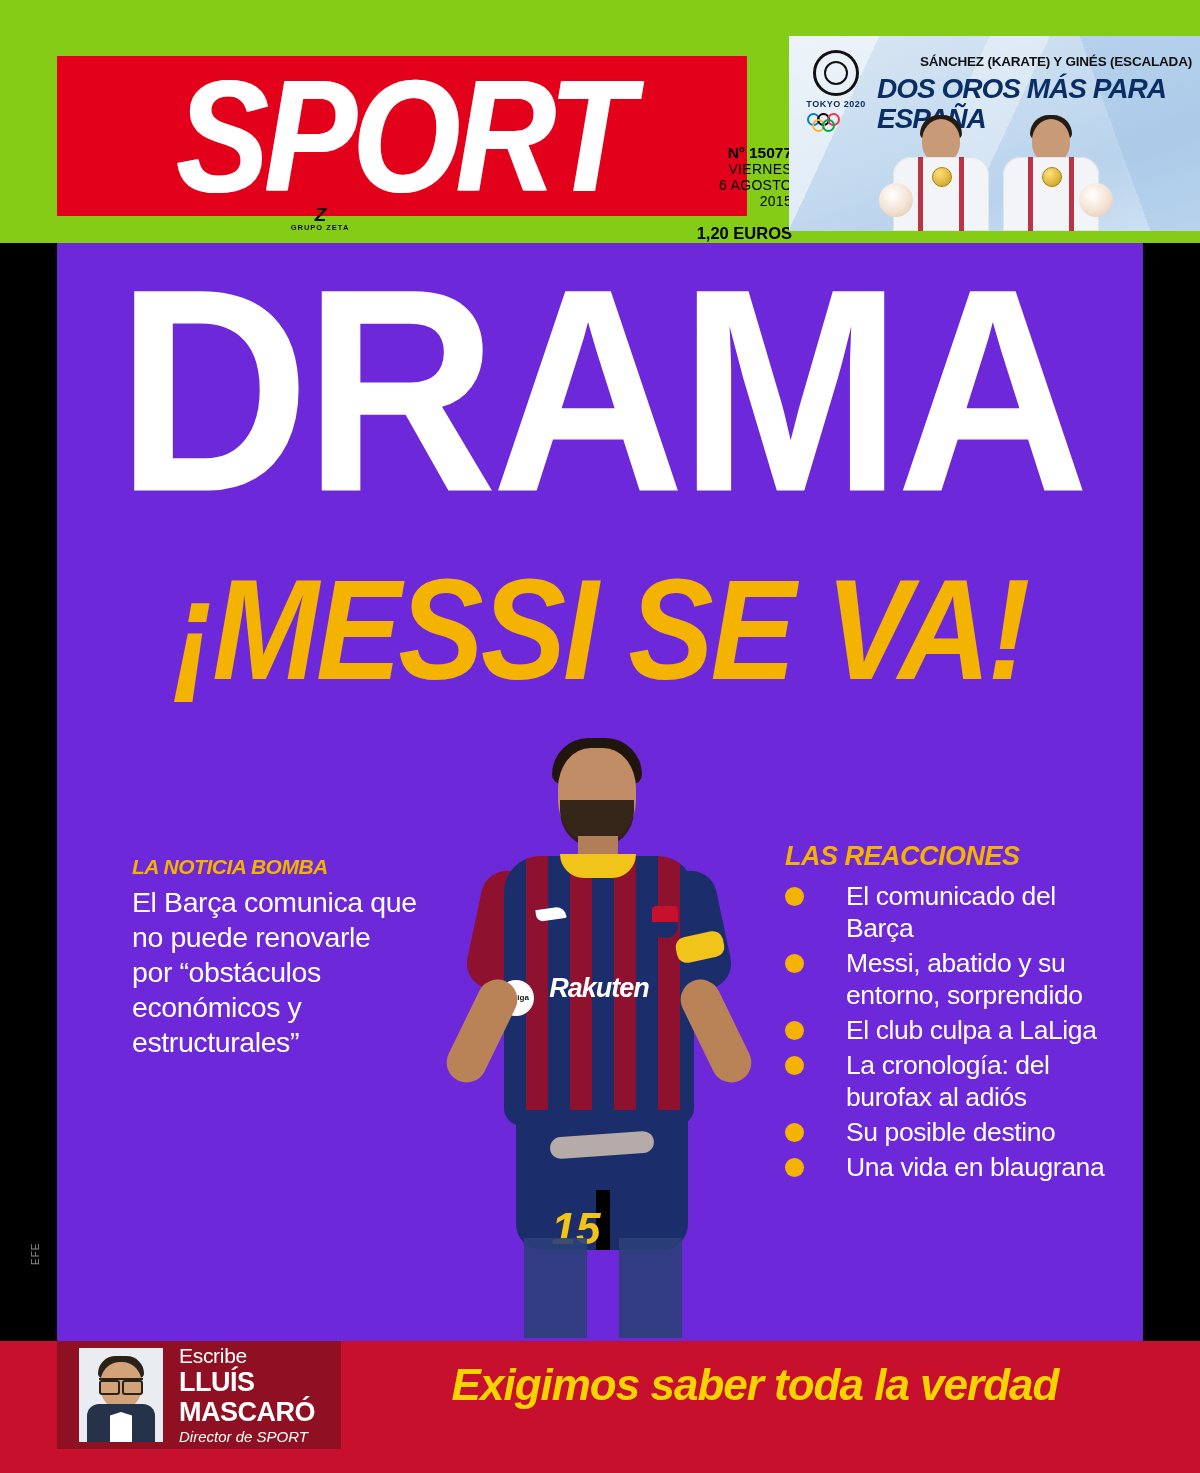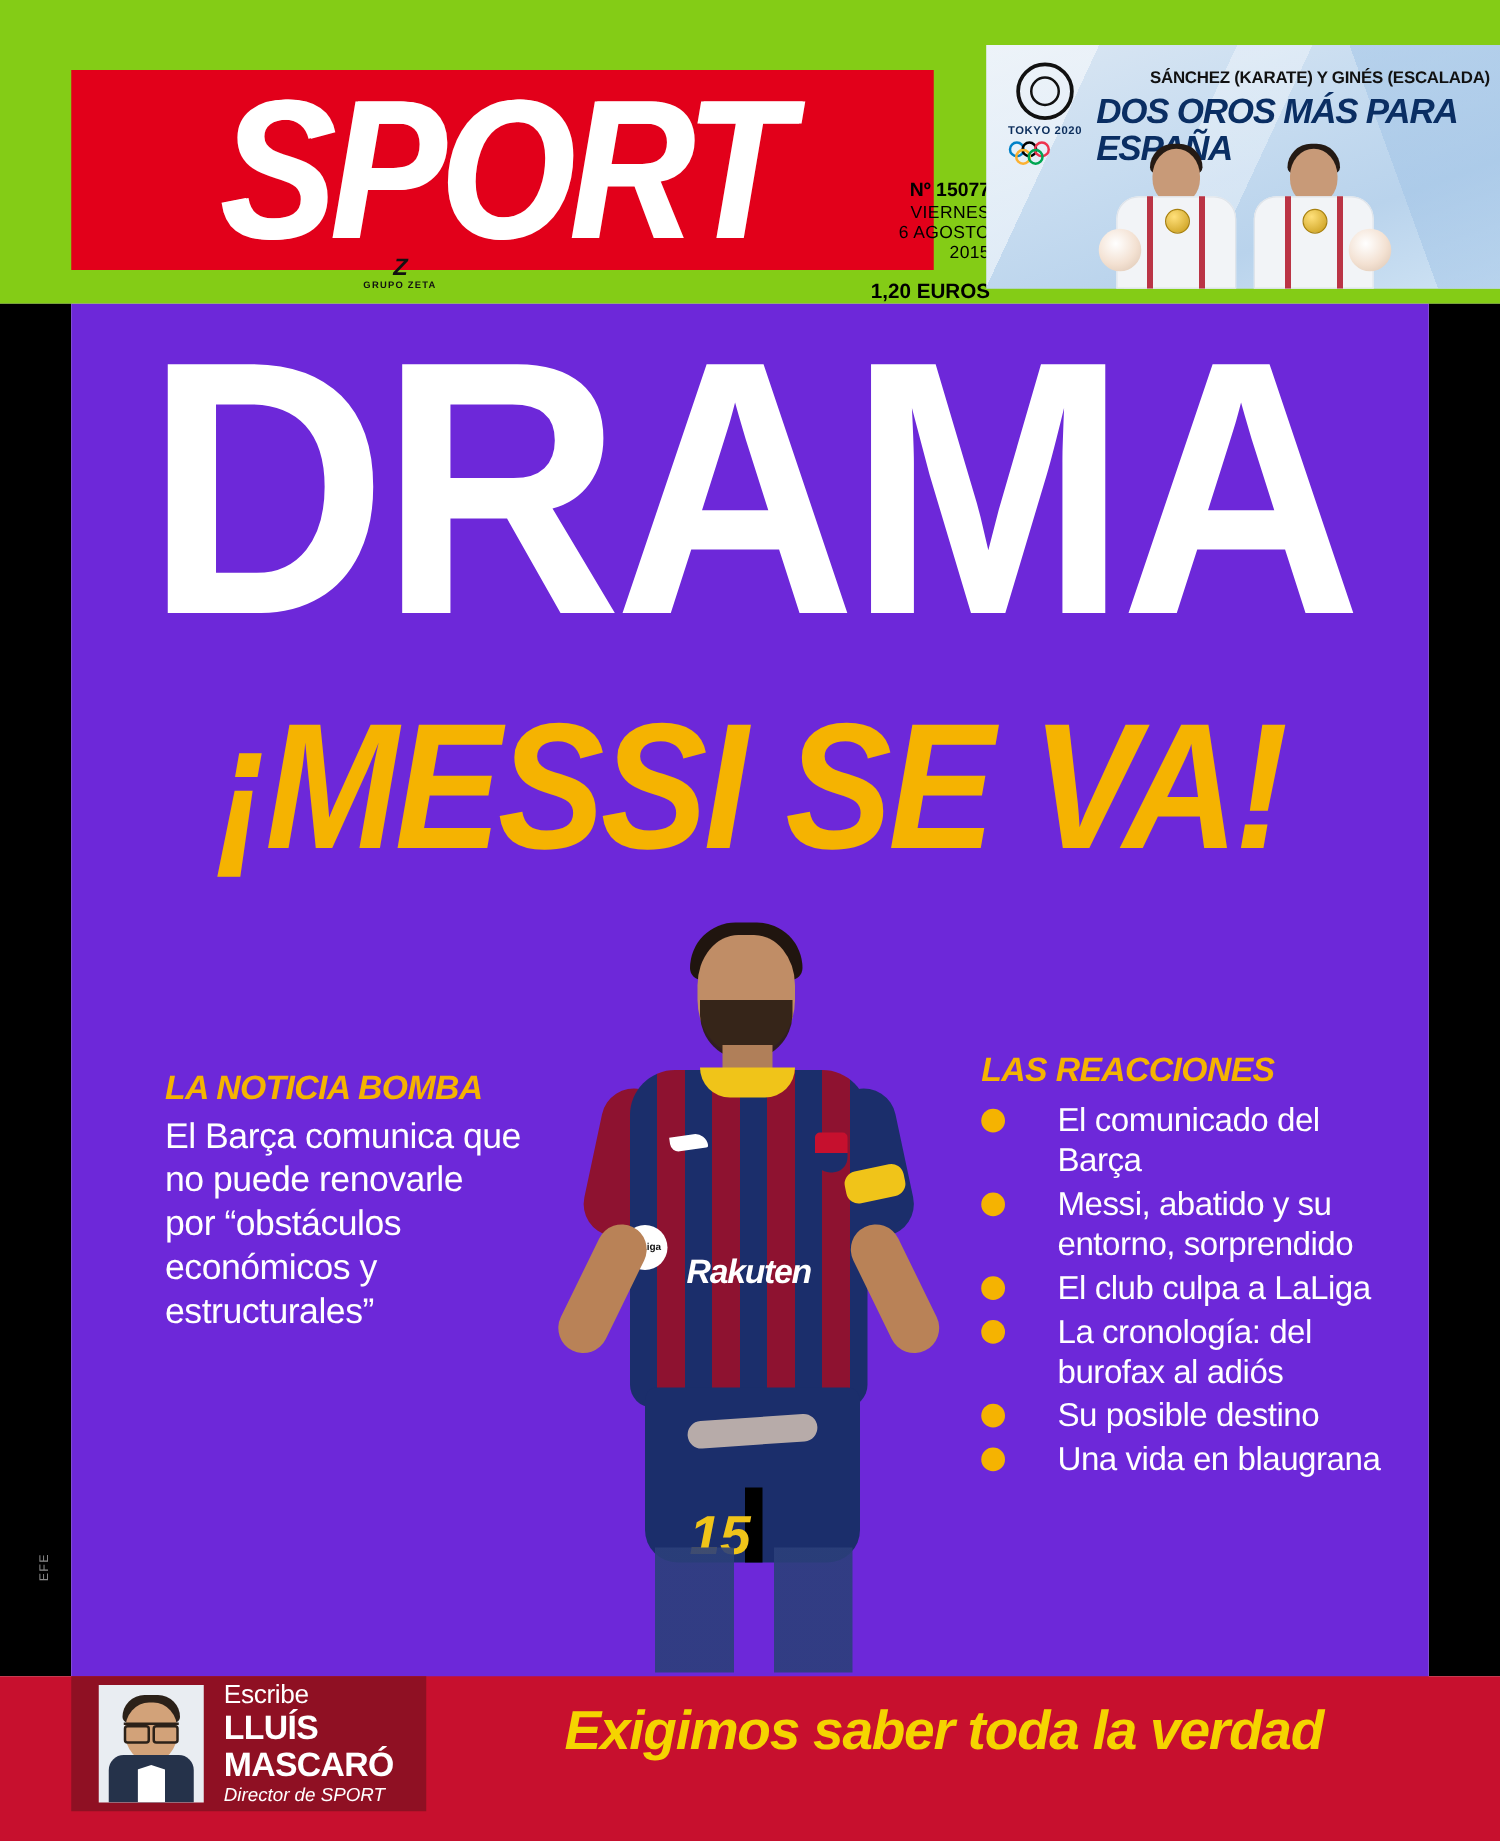--- a/index.html
+++ b/index.html
@@ -404,21 +404,21 @@
   .pl-arm-r {
     position: absolute;
     left: 296px; top: 238px;
     width: 40px; height: 110px;
     background: #b98257;
     border-radius: 20px;
     transform: rotate(-26deg);
   }
   .pl-sponsor {
     position: absolute;
-    left: 104px; top: 264px;
+    left: 104px; top: 235px;
     width: 190px;
     text-align: center;
     color: #ffffff;
     font-weight: bold;
     font-style: italic;
     font-size: 27px;
     letter-spacing: -1px;
   }
   .pl-badge {
     position: absolute;
@@ -491,21 +491,21 @@
   .col-left {
     position: absolute;
     left: 75px;
     top: 612px;
     width: 285px;
   }
   .kicker-yellow {
     color: #f5b301;
     font-weight: bold;
     font-style: italic;
-    font-size: 27px;
+    font-size: 21px;
     letter-spacing: -0.5px;
     margin-bottom: 6px;
   }
   .col-left .body-text {
     color: #ffffff;
     font-size: 28.5px;
     line-height: 35px;
     letter-spacing: -0.4px;
   }
 

